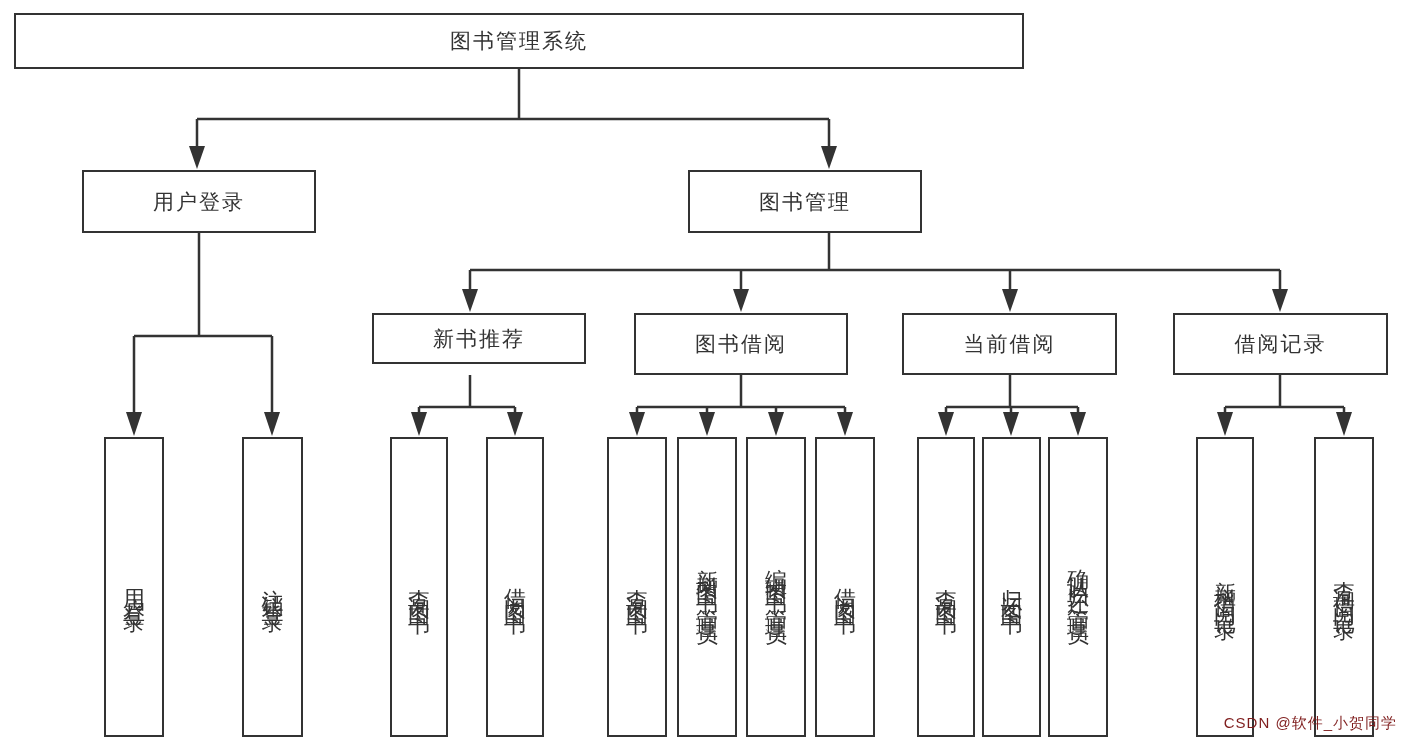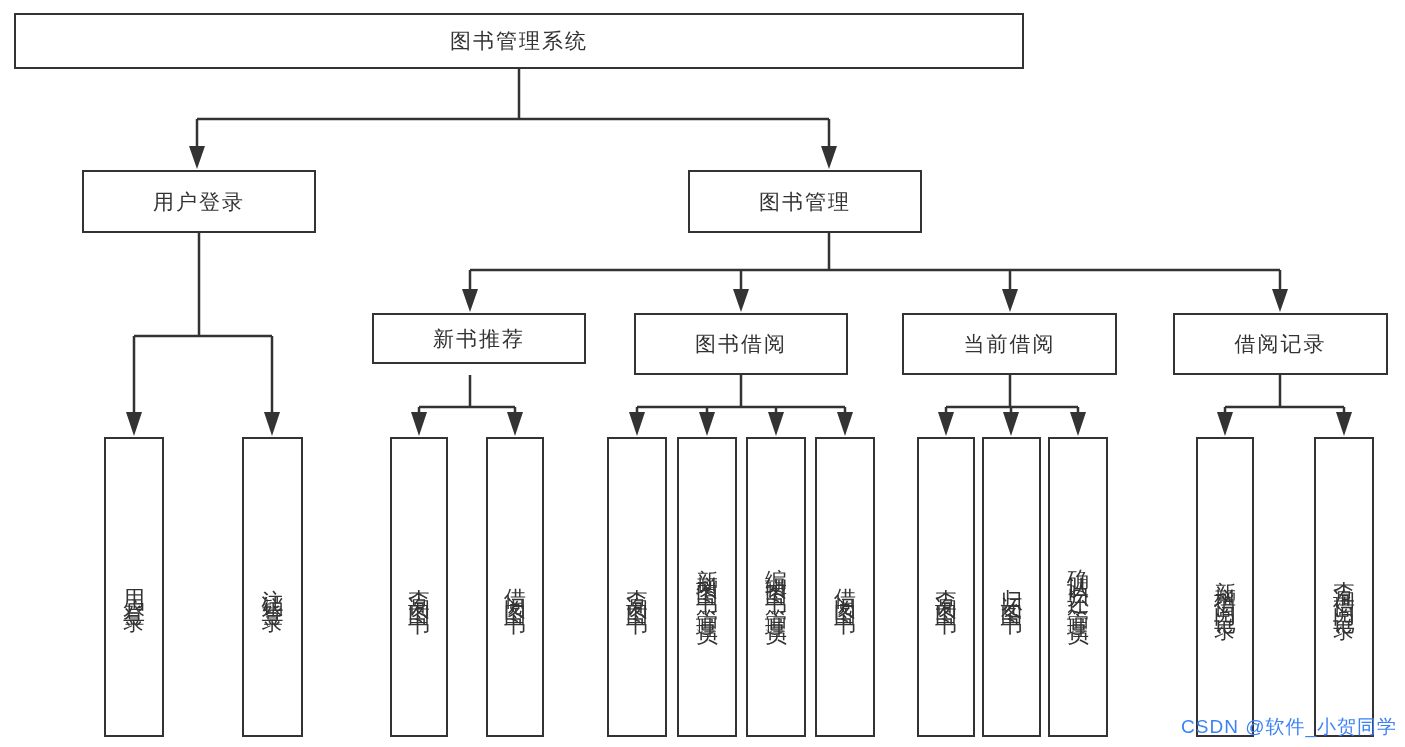--- a/index.html
+++ b/index.html
@@ -40,23 +40,23 @@
     writing-mode: vertical-rl;
     text-orientation: mixed;
     font-size: 22px;
     letter-spacing: 8px;
     line-height: 1.1;
   }
   .watermark {
     position: absolute;
     right: 8px;
     top: 714px;
-    font-size: 19px;
+    font-size: 15px;
     letter-spacing: 1px;
-    color: #3b82f6;
+    color: #7f1d1d;
     white-space: nowrap;
   }
 </style>
 </head>
 <body>
 
 <div class="canvas">
 
   <svg class="wires" viewBox="0 0 1405 747" xmlns="http://www.w3.org/2000/svg">
 

